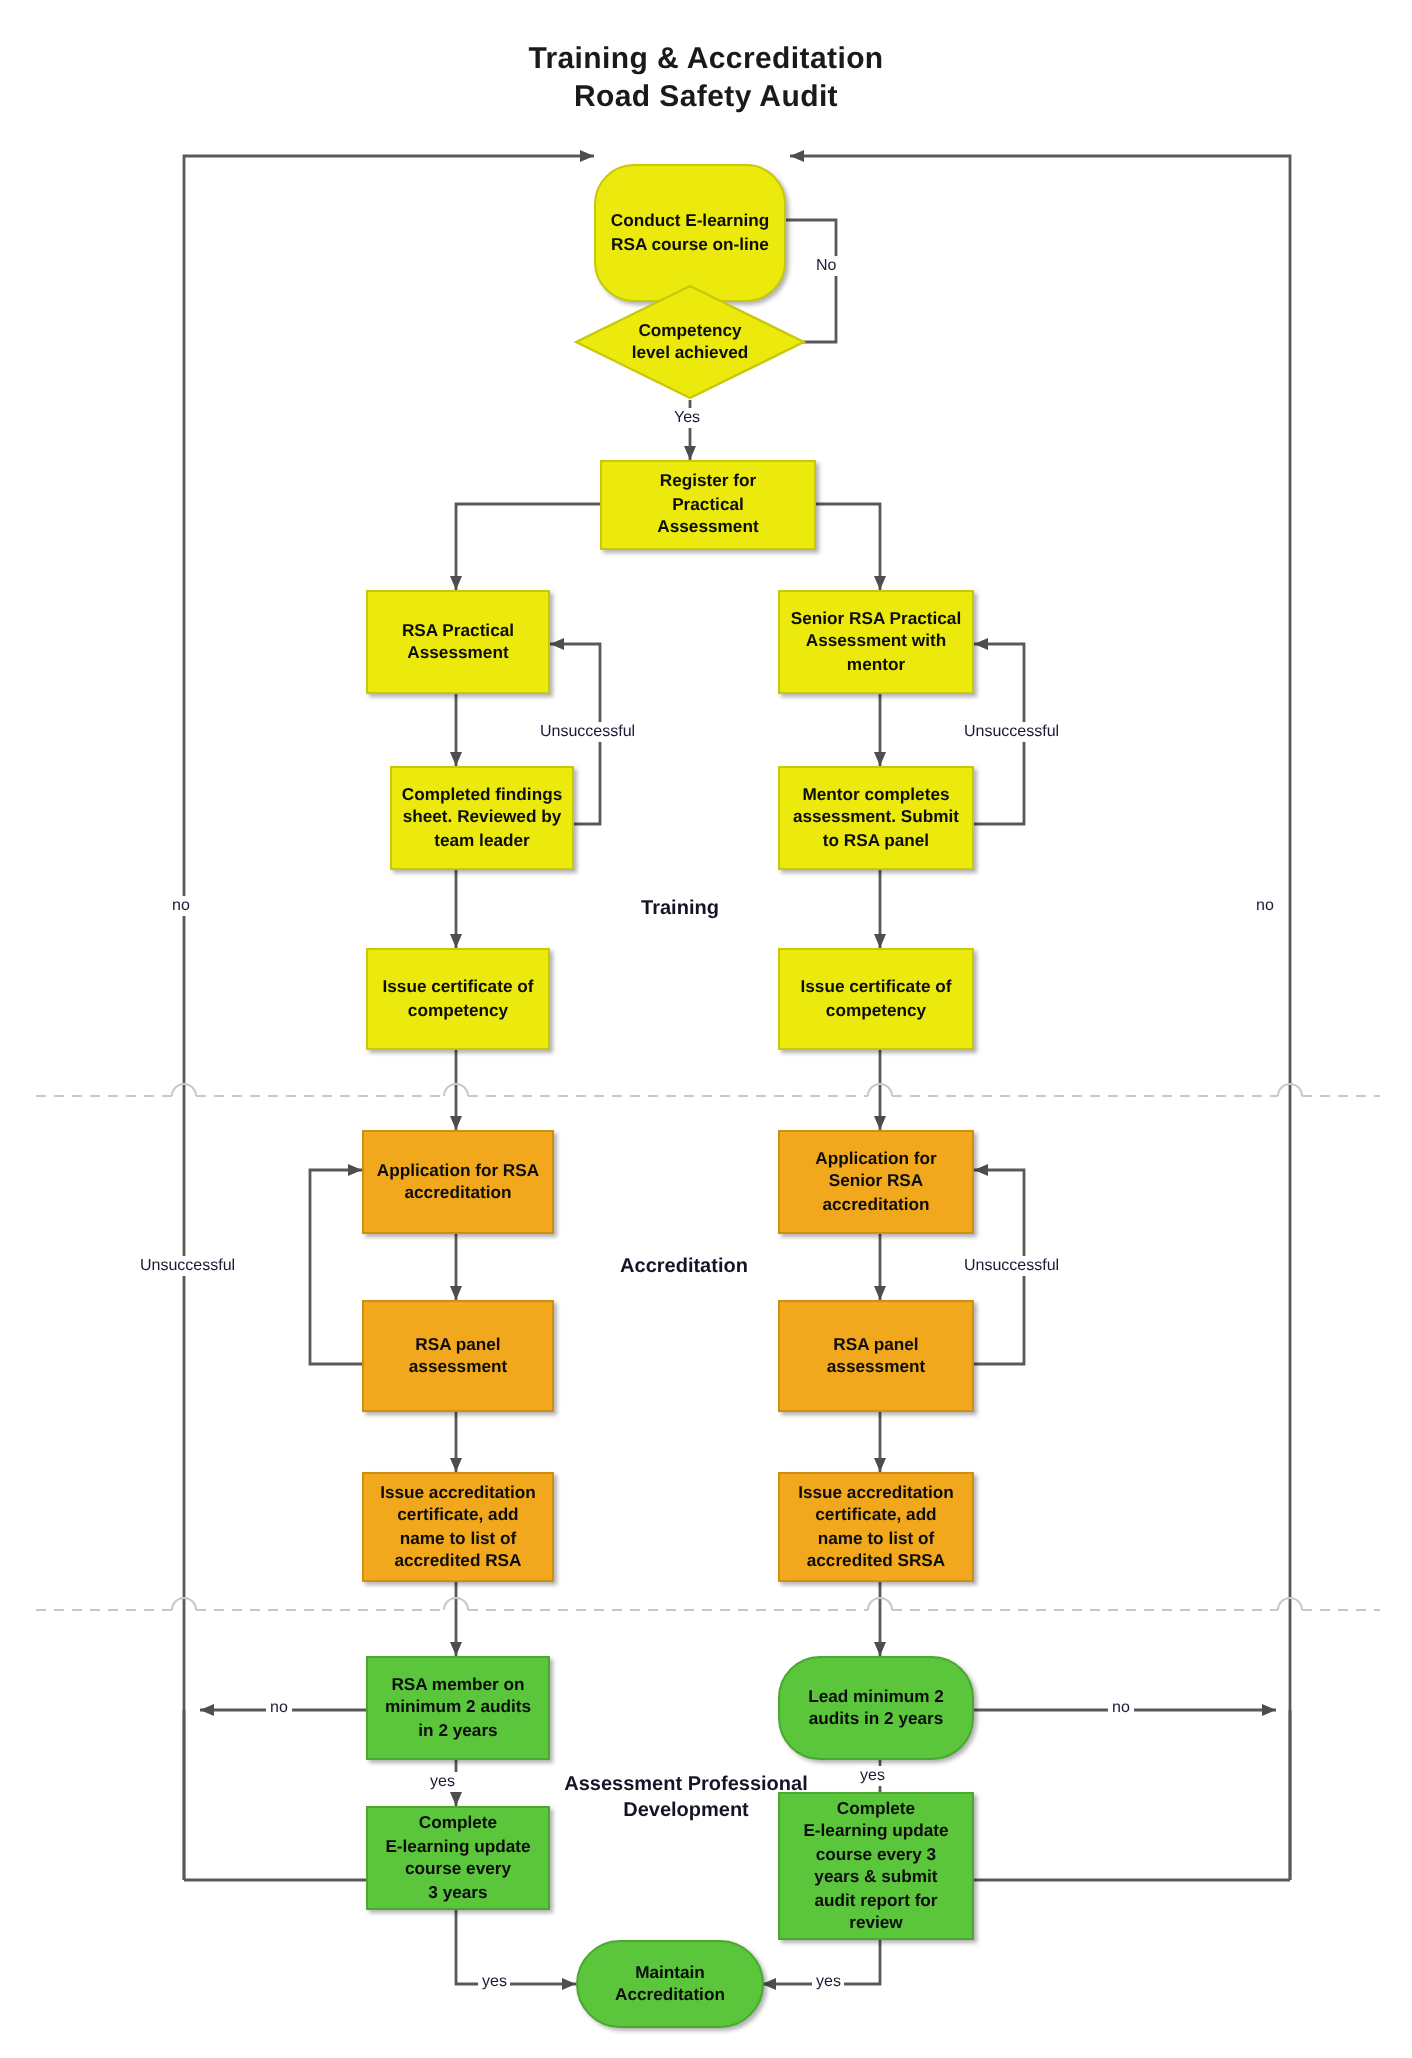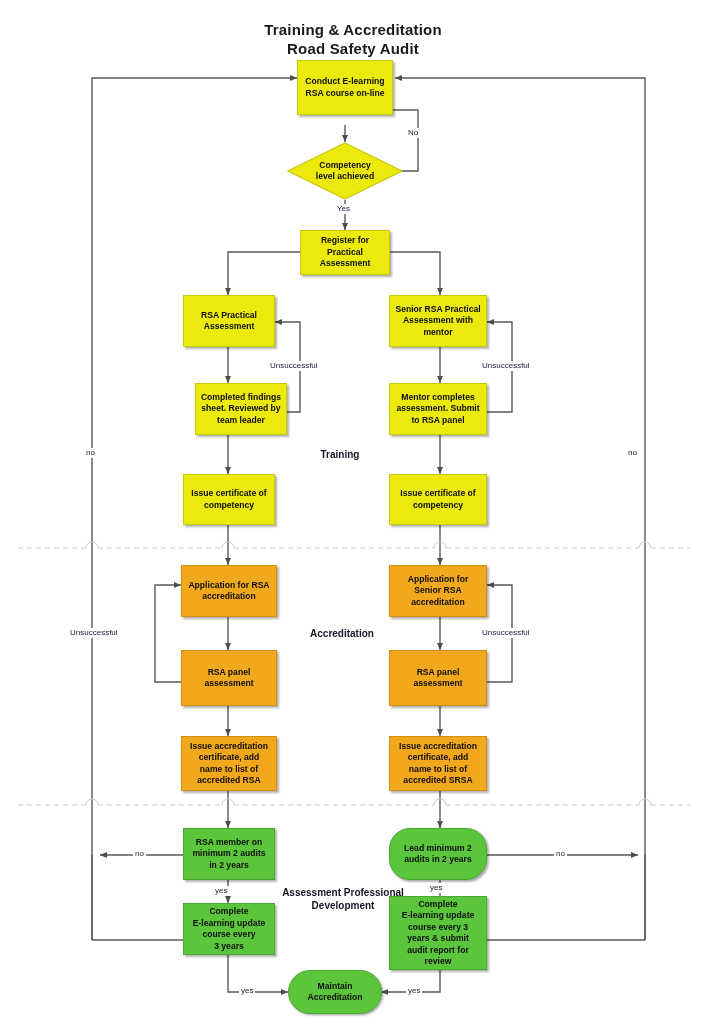--- a/index.html
+++ b/index.html
@@ -197,30 +197,30 @@
       <path d="M434,548 a6,6 0 0 1 12,0"></path>
       <path d="M86,548 a6,6 0 0 1 12,0"></path>
       <path d="M639,548 a6,6 0 0 1 12,0"></path>
       <path d="M222,805 a6,6 0 0 1 12,0"></path>
       <path d="M434,805 a6,6 0 0 1 12,0"></path>
       <path d="M86,805 a6,6 0 0 1 12,0"></path>
       <path d="M639,805 a6,6 0 0 1 12,0"></path>
     </g>
   </svg>
 
-  <div class="node yellow" style="left:297px; top:60px; width:96px; height:55px;">Conduct E-learning<br>RSA course on-line</div>
+  <div class="node yellow" style="left:297px; top:82px; width:96px; height:69px;border-radius:20px;">Conduct E-learning<br>RSA course on-line</div>
 
   <div class="diamond-wrap" style="left:287px; top:142px; width:116px; height:58px;">
     <svg class="diamond-shape" viewBox="0 0 116 58" preserveAspectRatio="none">
       <polygon points="58,1 115,29 58,57 1,29" fill="#ecea0c" stroke="#c9c70a" stroke-width="1.2"></polygon>
     </svg>
     <div class="diamond-label">Competency<br>level achieved</div>
   </div>
 
-  <div class="node yellow" style="left:300px; top:230px; width:90px; height:45px;">Register for<br>Practical<br>Assessment</div>
+  <div class="node yellow" style="left:300px; top:230px; width:108px; height:45px;">Register for<br>Practical<br>Assessment</div>
 
   <div class="node yellow" style="left:183px; top:295px; width:92px; height:52px;">RSA Practical<br>Assessment</div>
 
   <div class="node yellow" style="left:389px; top:295px; width:98px; height:52px;">Senior RSA Practical<br>Assessment with<br>mentor</div>
 
   <div class="node yellow" style="left:195px; top:383px; width:92px; height:52px;">Completed findings<br>sheet. Reviewed by<br>team leader</div>
 
   <div class="node yellow" style="left:389px; top:383px; width:98px; height:52px;">Mentor completes<br>assessment. Submit<br>to RSA panel</div>
 
   <div class="node yellow" style="left:183px; top:474px; width:92px; height:51px;">Issue certificate of<br>competency</div>

